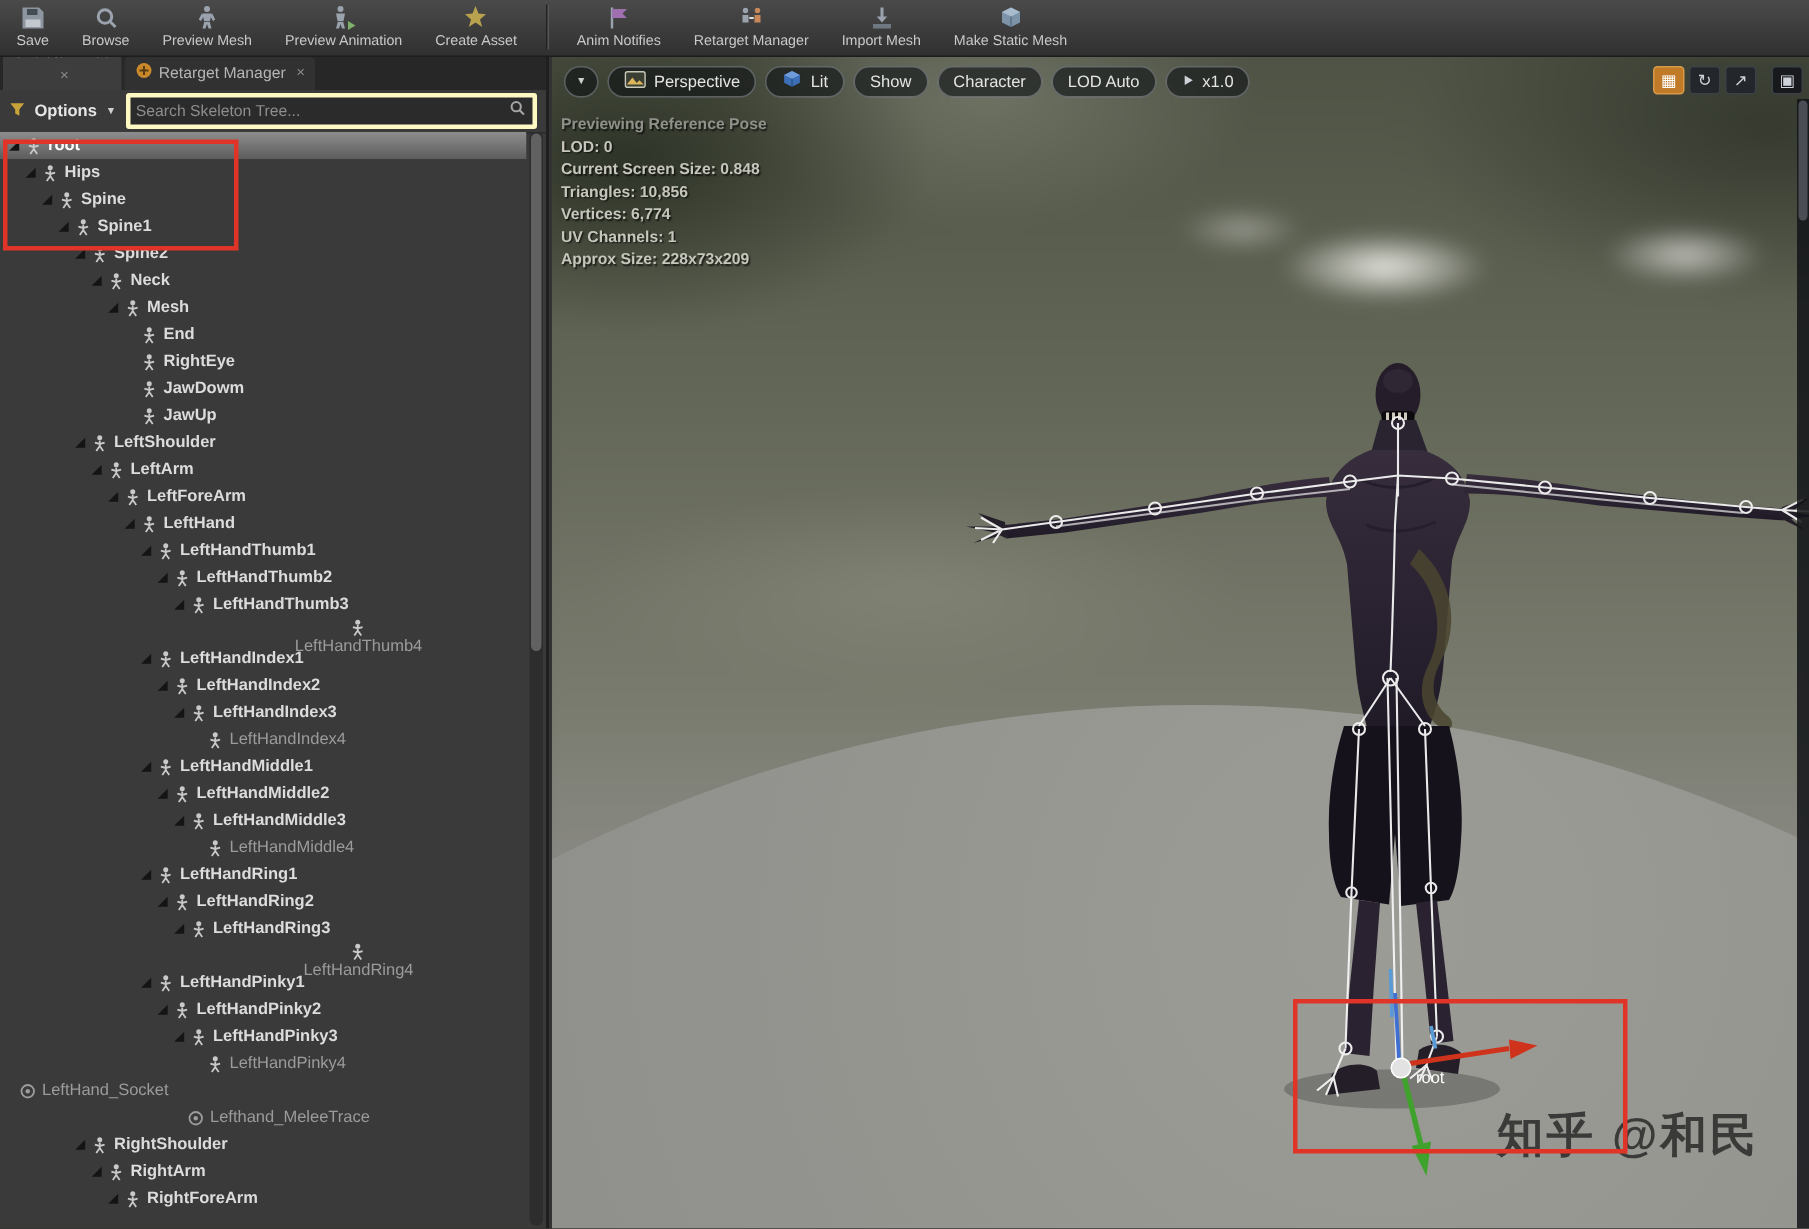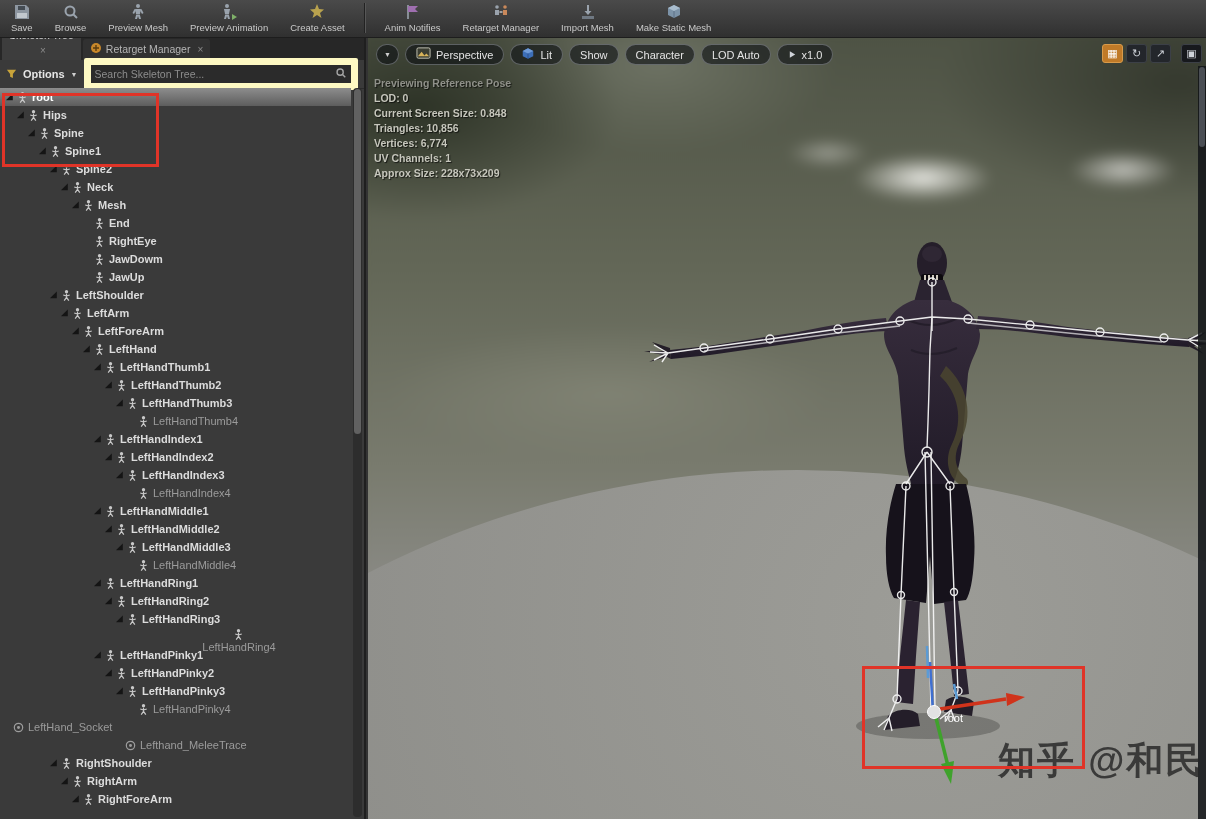--- a/index.html
+++ b/index.html
@@ -13,21 +13,21 @@
 
   
   .left-panel{position:absolute;left:0;top:38px;width:366px;bottom:0;background:#3a3a3a;border-right:2px solid #1f1f1f;box-sizing:border-box;overflow:hidden;}
   .tab-bar{height:22px;background:#272727;display:flex;align-items:flex-end;padding-left:2px;gap:2px;}
   .tab{display:flex;align-items:center;gap:4px;padding:3px 7px 4px 7px;font-size:10.5px;color:#b5b5b5;background:#313131;border-radius:3px 3px 0 0;white-space:nowrap;}
   .tab.active{background:#3d3d3d;color:#dedede;flex-direction:column;}
   .tab .tab-close{color:#8a8a8a;font-size:10px;margin-left:3px;}
   .options-row{height:28px;display:flex;align-items:center;gap:6px;padding:0 6px;background:#3a3a3a;border-bottom:1px solid #2b2b2b;}
   .options-btn{display:flex;align-items:center;gap:6px;color:#e6e6e6;font-size:11px;font-weight:bold;}
   .options-caret{font-size:7px;color:#cfcfcf;}
-  .search-box{flex:1;height:18px;background:#2b2b2b;border:7px solid #fef9c3;border-radius:2px;display:flex;align-items:center;padding:0 4px;gap:4px;}
+  .search-box{flex:1;height:18px;background:#2b2b2b;border:3px solid #fef9c3;border-radius:2px;display:flex;align-items:center;padding:0 4px;gap:4px;}
   .search-box input{flex:1;background:transparent;border:0;outline:none;color:#bdbdbd;font-size:10.5px;padding:0;}
   .search-box input::placeholder{color:#8d8d8d;}
   .tree{position:absolute;left:0;right:13px;top:50px;bottom:0;overflow:hidden;font-size:11px;}
   .tree-row{height:18px;display:flex;align-items:center;color:#dcdcdc;font-weight:bold;white-space:nowrap;box-sizing:border-box;}
   .tree-row.dim{color:#9b9b9b;font-weight:normal;}
   .tree-row.selected{background:linear-gradient(#8d8d8d,#5d5d5d);color:#fff;}
   .expander{width:11px;flex:none;font-size:8px;line-height:1;color:#141414;text-align:center;}
   .tree-row .icon{width:15px;flex:none;display:flex;align-items:center;justify-content:center;}
   .bone-label{margin-left:2px;}
   .tree-scrollbar{position:absolute;right:2px;top:50px;bottom:2px;width:9px;background:#2d2d2d;border-radius:4px;}
@@ -53,21 +53,21 @@
   .vp-btn{height:21px;display:flex;align-items:center;gap:5px;padding:0 10px;background:rgba(15,17,21,.62);border:1px solid rgba(205,210,220,.35);border-radius:11px;color:#e4e4e4;font-size:11px;box-sizing:border-box;}
   .vp-btn.small{padding:0 7px;font-size:7px;color:#cfcfcf;}
   .vp-stats{position:absolute;left:6px;top:38px;font-size:10.5px;line-height:15px;color:#c6c6bc;font-weight:bold;text-shadow:1px 1px 1px rgba(0,0,0,.65);}
   .vp-stats .stat-line:first-child{color:#8f9089;}
   .vp-corner{position:absolute;top:6px;right:4px;display:flex;gap:3px;}
   .corner-btn{width:21px;height:19px;border-radius:3px;background:#23262b;border:1px solid #3c4047;color:#cfd3d9;font-size:11px;display:flex;align-items:center;justify-content:center;box-sizing:border-box;}
   .corner-btn.accent{background:#c07a28;border-color:#d89a4a;color:#fff;}
   .corner-btn.separated{margin-left:7px;background:#17191d;}
   .vp-scrollbar{position:absolute;right:0;top:28px;bottom:0;width:8px;background:rgba(18,20,23,.85);}
   .vp-scrollbar .thumb{margin:1px;height:80px;background:#4a4e54;border-radius:3px;}
-  .watermark{position:absolute;left:630px;top:698px;font-size:37px;font-weight:bold;letter-spacing:2px;color:rgba(38,38,38,.82);}
+  .watermark{position:absolute;left:630px;top:698px;font-size:31px;font-weight:bold;letter-spacing:2px;color:rgba(38,38,38,.82);}
 
   
   .annotation{position:absolute;border:3px solid #e03428;box-sizing:border-box;z-index:60;}
   .annotation-tree{left:2px;top:93px;width:157px;height:74px;}
   .annotation-gizmo{left:494px;top:628px;width:223px;height:103px;}
 </style>
 </head>
 <body>
 
 <div class="app">
@@ -421,21 +421,21 @@
           <span class="icon">
             <svg viewBox="0 0 14 14" width="13" height="13">
               <circle cx="7" cy="3" r="1.8" fill="#c9c9c9"></circle>
               <g stroke="#c9c9c9" stroke-width="1.3" fill="none">
                 <path d="M7 5v4M3.5 6.5L7 7.5l3.5-1M7 9l-2.5 3.5M7 9l2.5 3.5"></path>
               </g>
             </svg>
           </span>
           <span class="bone-label">LeftHandThumb3</span>
         </div>
-        <div class="tree-row dim" style="padding-left: 125px;">
+        <div class="tree-row dim" style="padding-left: 125px; flex-direction: column;">
           <span class="expander"></span>
           <span class="icon">
             <svg viewBox="0 0 14 14" width="13" height="13">
               <circle cx="7" cy="3" r="1.8" fill="#c9c9c9"></circle>
               <g stroke="#c9c9c9" stroke-width="1.3" fill="none">
                 <path d="M7 5v4M3.5 6.5L7 7.5l3.5-1M7 9l-2.5 3.5M7 9l2.5 3.5"></path>
               </g>
             </svg>
           </span>
           <span class="bone-label">LeftHandThumb4</span>

